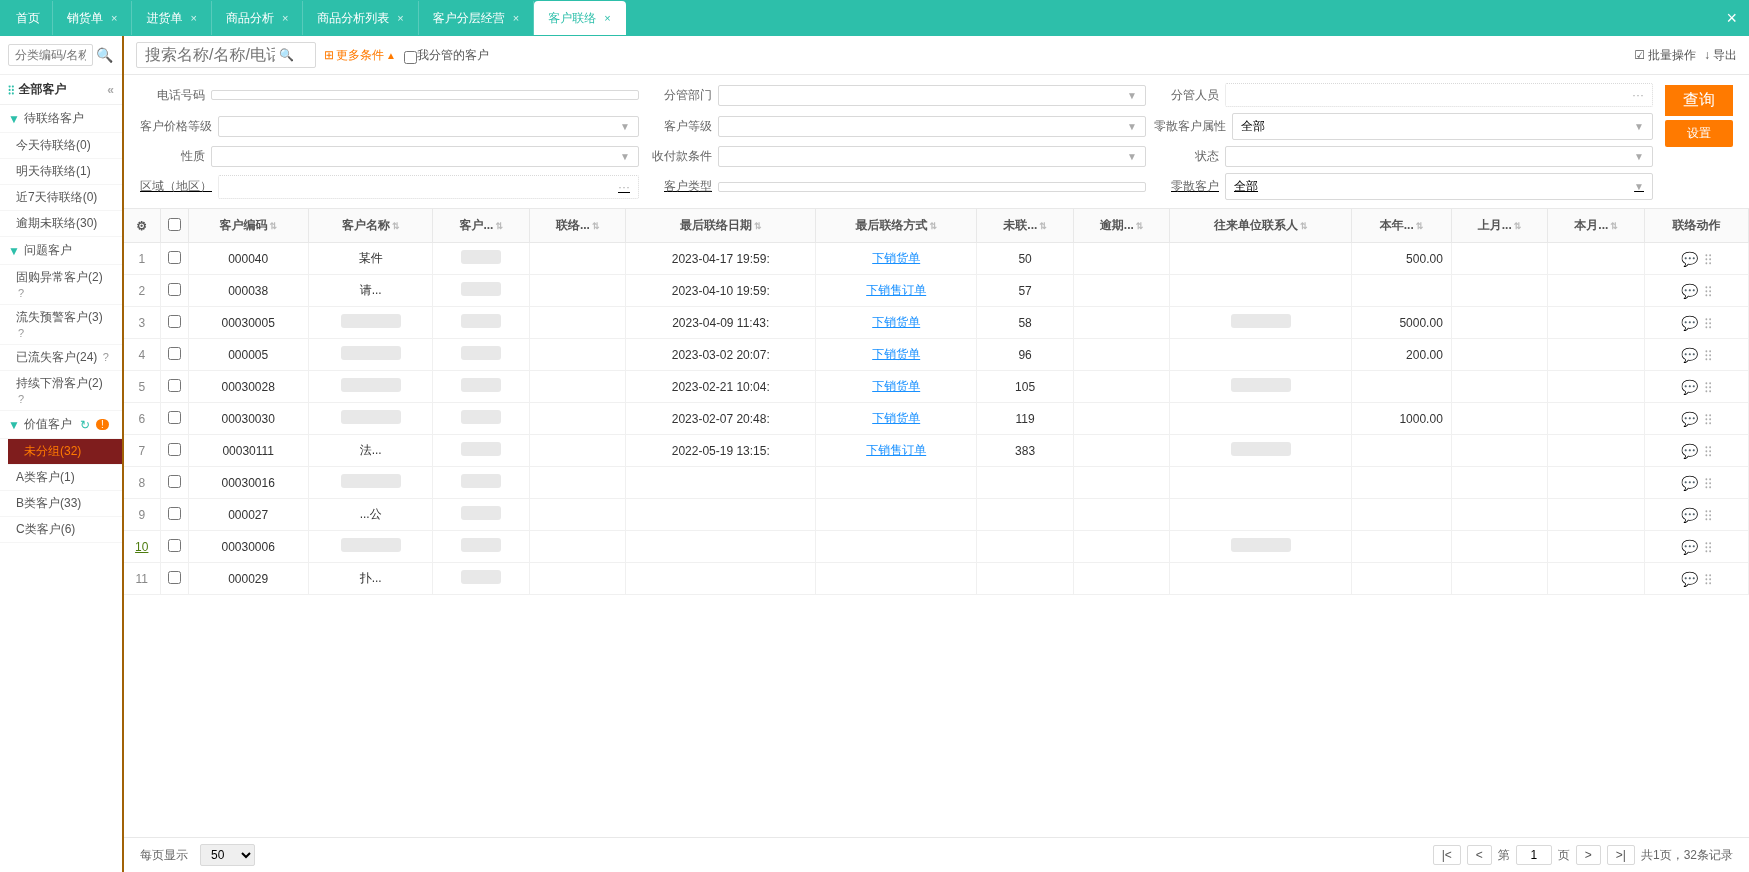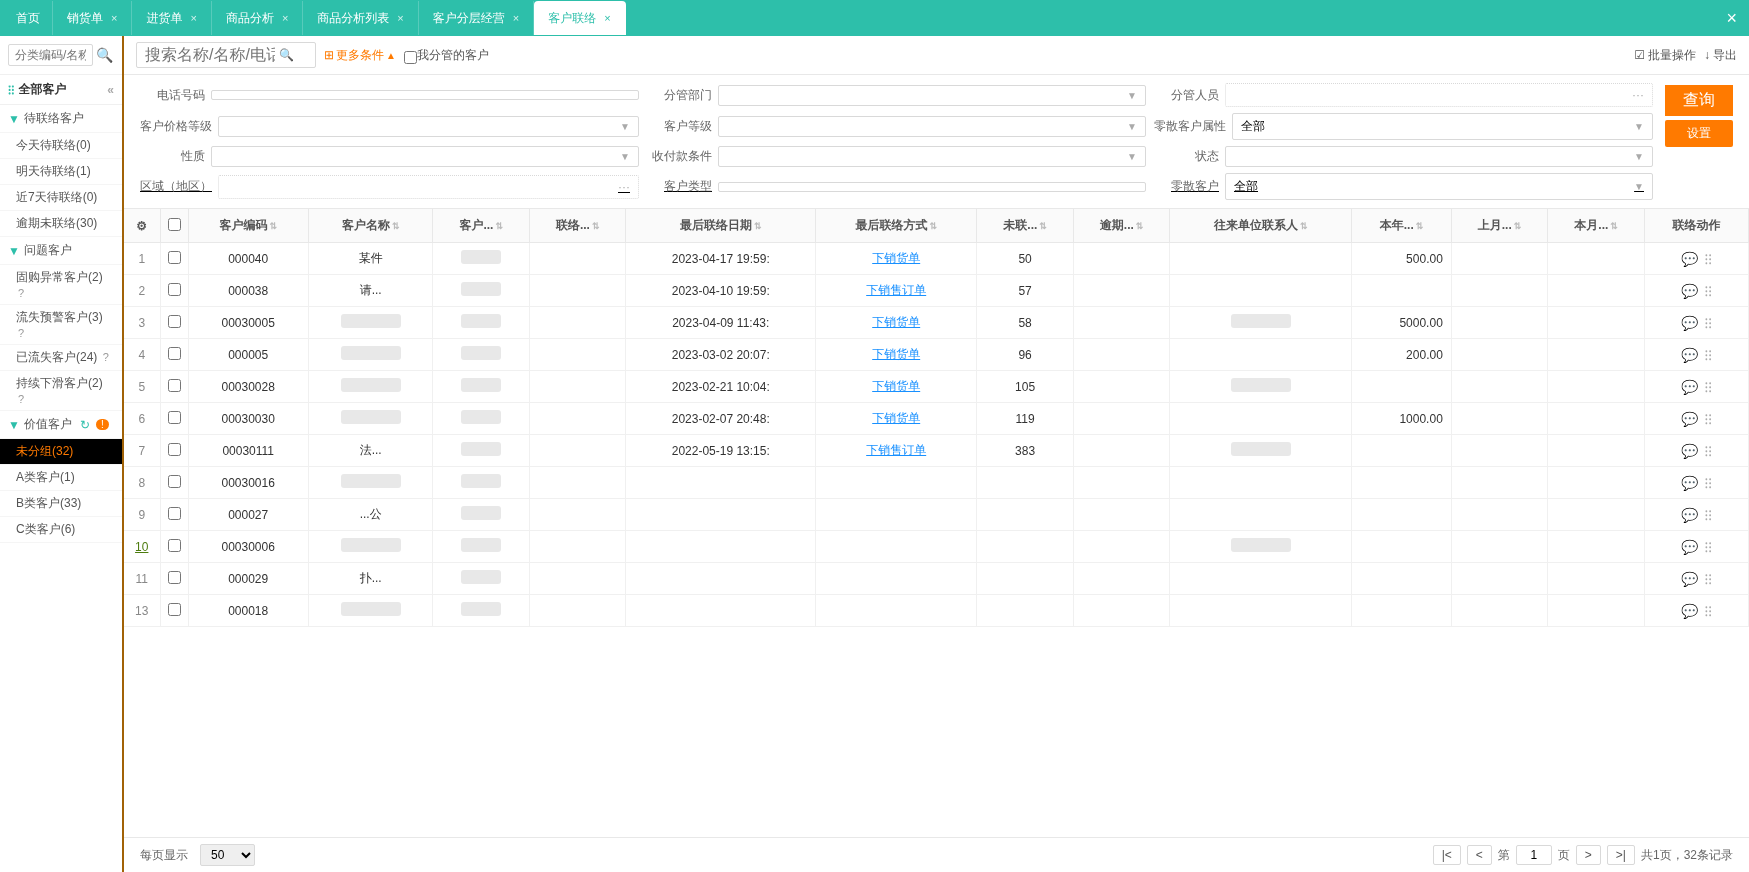--- a/index.html
+++ b/index.html
@@ -107,22 +107,23 @@
       border-bottom: 1px solid #f5f5f5;
     }
     .sidebar-item {
       padding: 4px 8px 4px 16px;
       color: #555;
       cursor: pointer;
       font-size: 12px;
       border-bottom: 1px solid #f5f5f5;
     }
     .sidebar-item.active {
-      background: #000000;
+      background: #7f1d1d;
       color: #ff7a00;
+      margin-left: 8px;
     }
     .badge-orange {
       background: #ff7a00;
       color: #fff;
       border-radius: 8px;
       padding: 0 5px;
       font-size: 10px;
       margin-left: 2px;
     }
     .refresh-icon {
@@ -873,42 +874,20 @@
     <td style="text-align:right;padding-right:8px;"></td>
     <td></td>
     <td></td>
     <td>
       <div class="action-icons">
         <span class="action-icon" title="联络">💬</span>
         <span class="action-icon" title="更多">⁝⁝</span>
       </div>
     </td>
   </tr>
-            <tr>
-    <td style="color:#888;">13</td>
-    <td class="checkbox-col"><input type="checkbox" style=""></td>
-    <td>000018</td>
-    <td><span class="blurred-cell"></span></td>
-    <td><span class="blurred-cell" style="min-width:40px;"></span></td>
-    <td></td>
-    <td></td>
-    <td></td>
-    <td></td>
-    <td></td>
-    <td></td>
-    <td style="text-align:right;padding-right:8px;"></td>
-    <td></td>
-    <td></td>
-    <td>
-      <div class="action-icons">
-        <span class="action-icon" title="联络">💬</span>
-        <span class="action-icon" title="更多">⁝⁝</span>
-      </div>
-    </td>
-  </tr>
           </tbody>
       </table>
     </div>
 
     <div class="bottom-bar">
       <span class="page-size-label">每页显示</span>
       <select class="page-size-select">
         <option>50</option>
         <option>100</option>
         <option>200</option>

